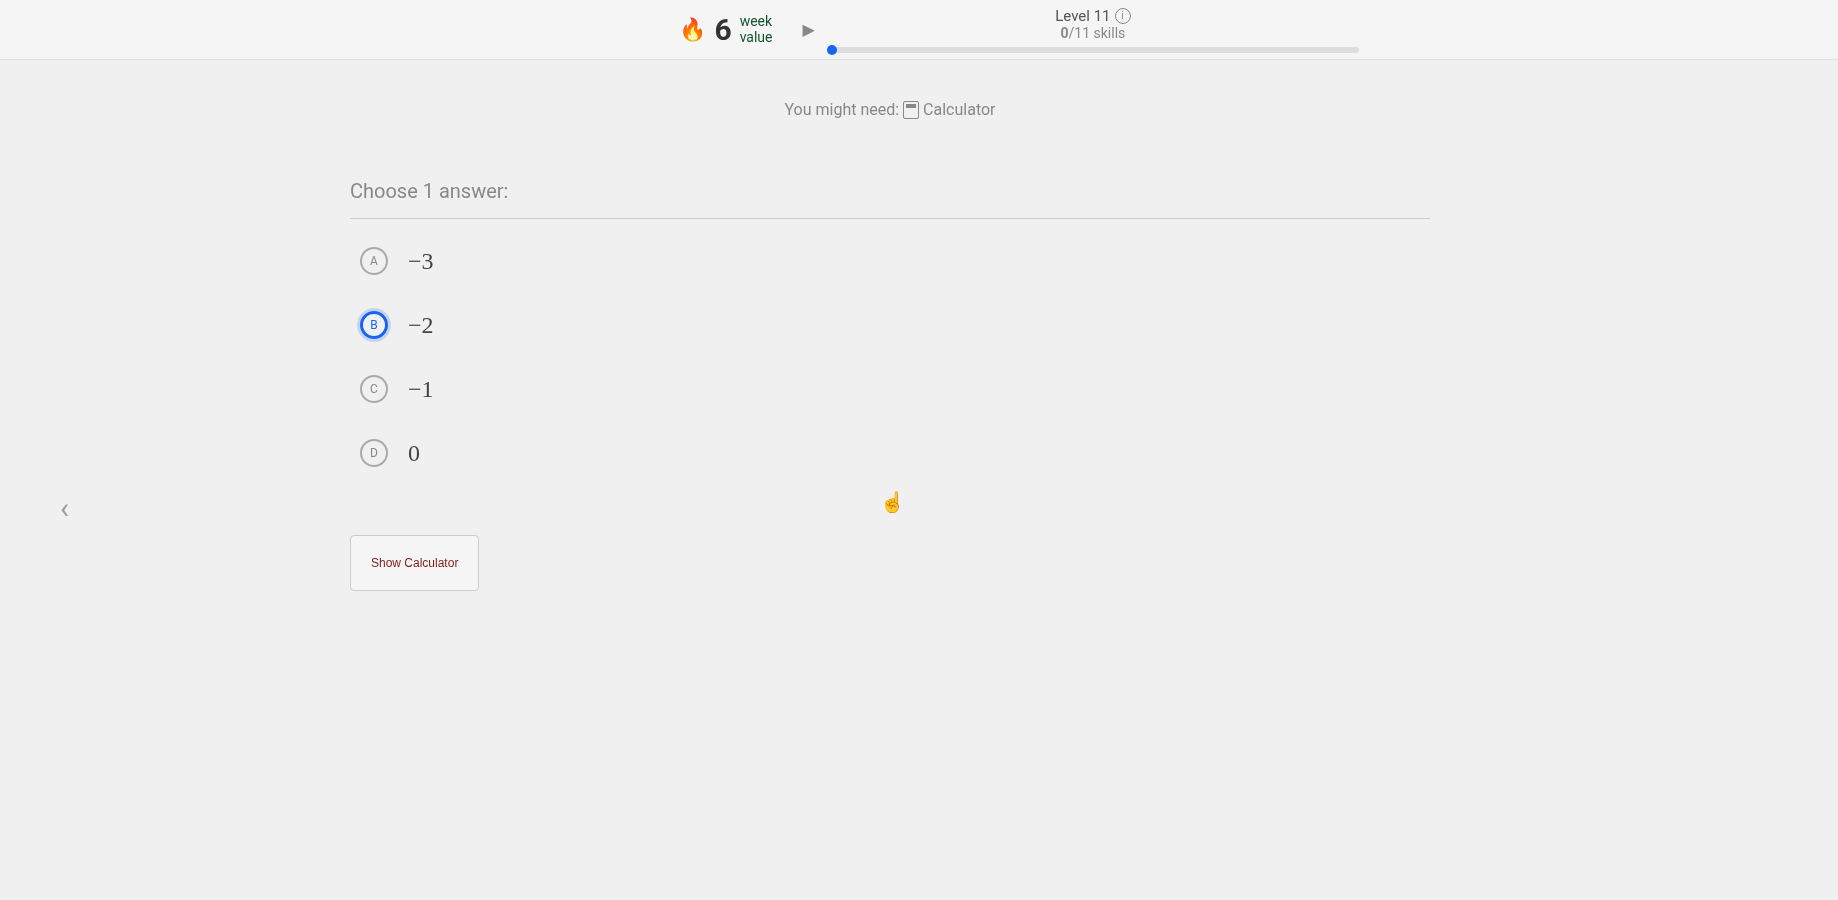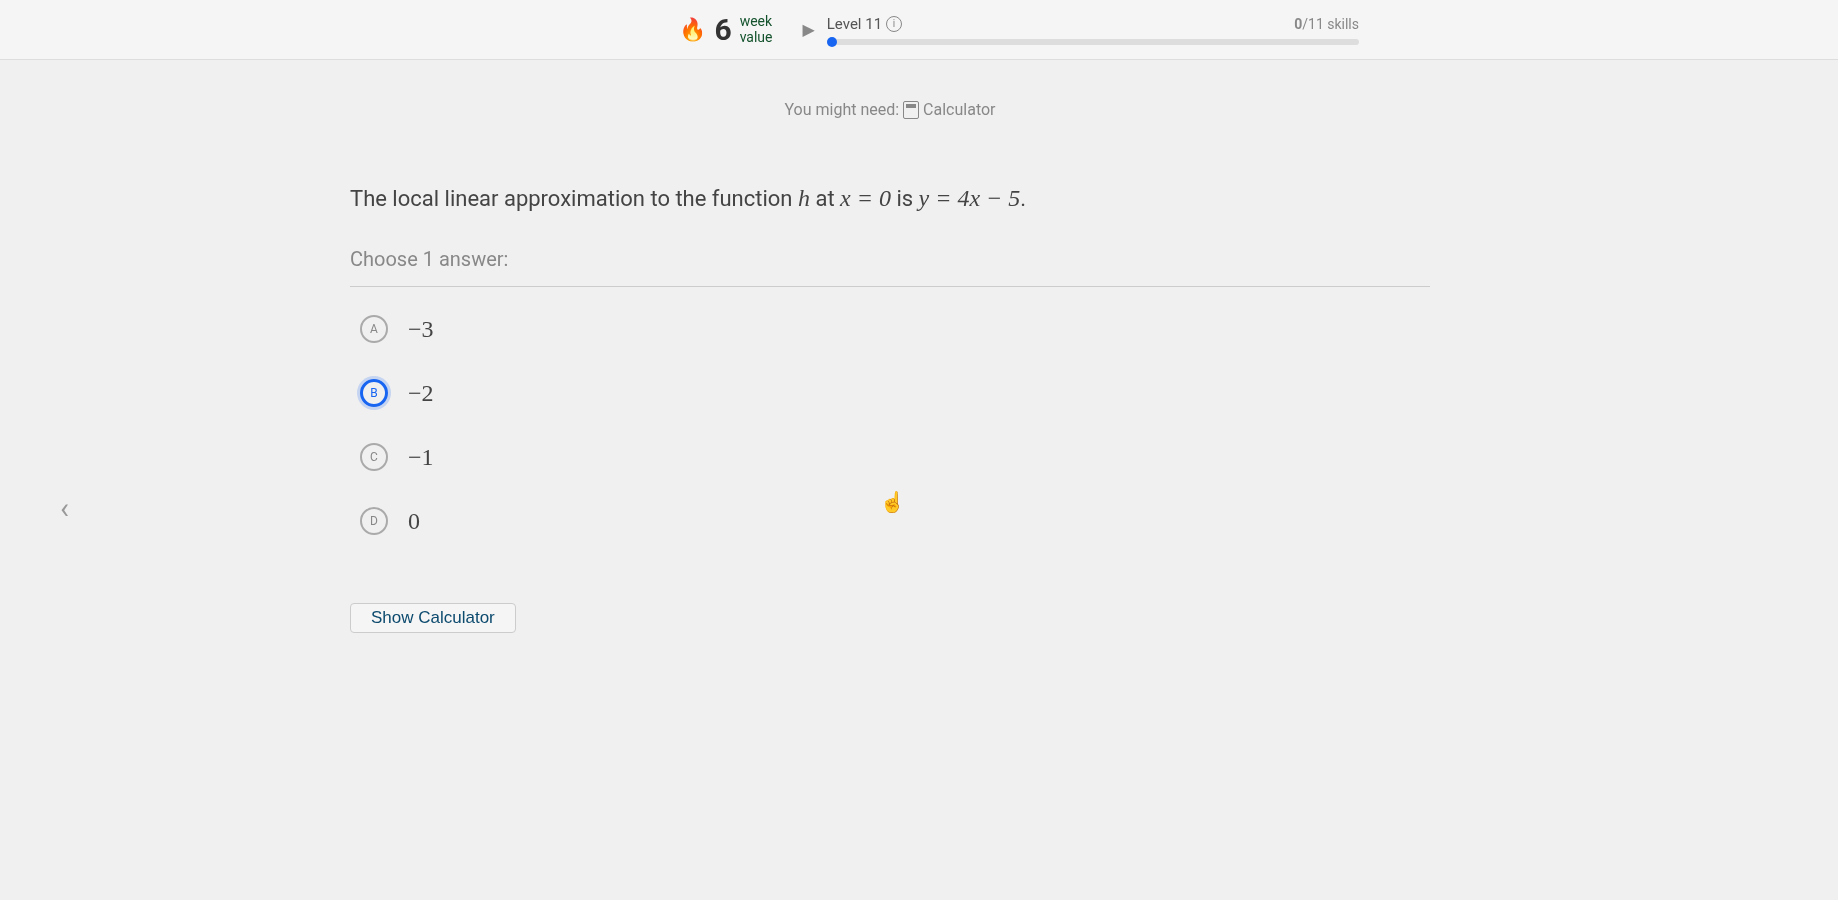--- a/index.html
+++ b/index.html
@@ -76,20 +76,21 @@
     display: flex;
     flex-direction: column;
     flex: 1;
     gap: 6px;
   }
   .level-label-row {
     display: flex;
     align-items: center;
     justify-content: space-between;
     width: 100%;
+    flex-direction: column;
   }
   .level-label {
     font-size: 15px;
     color: #555;
     display: flex;
     align-items: center;
     gap: 4px;
   }
   .info-icon {
     display: inline-flex;
@@ -199,25 +200,25 @@
     box-shadow: 0 0 0 3px rgba(24,101,242,0.2);
     color: #1865f2;
   }
   .answer-value {
     font-family: "Times New Roman", serif;
     font-size: 24px;
     color: #444;
   }
   .show-calc-btn {
     margin-top: 50px;
-    padding: 4px 20px;
+    padding: 20px 20px;
     border: 1px solid #ccc;
     background: #f5f5f5;
-    color: #0c4a6e;
-    font-size: 17px;
+    color: #7f1d1d;
+    font-size: 12px;
     font-weight: 500;
     border-radius: 4px;
     cursor: pointer;
   }
   .chevron-left {
     position: absolute;
     left: 60px;
     top: 490px;
     font-size: 30px;
     color: #999;
@@ -269,23 +270,20 @@
 
 <div class="chevron-left">‹</div>
 
 <div class="main-content">
   <div class="might-need">
     <span>You might need:</span>
     <span class="calc-icon"></span>
     <span>Calculator</span>
   </div>
 
-  <div class="question-text">
-    <span>The local linear approximation to the function </span><span class="math-italic">h</span><span> at </span><span class="math-italic">x = 0</span><span> is </span><span class="math-italic">y = 4x − 5</span><span>.</span>
-  </div>
 
 
   <div class="choose-label">Choose 1 answer:</div>
 
   <div class="answers">
     <div class="answer-row">
       <div class="radio-circle">A</div>
       <div class="answer-value">−3</div>
     </div>
     <div class="answer-row">

